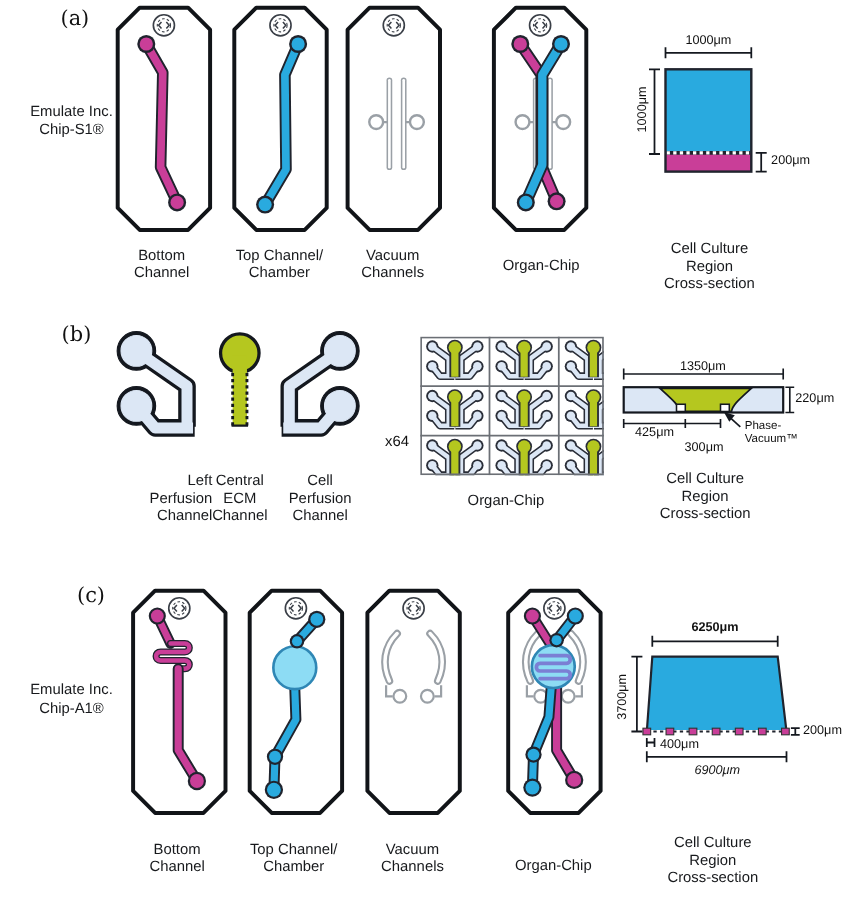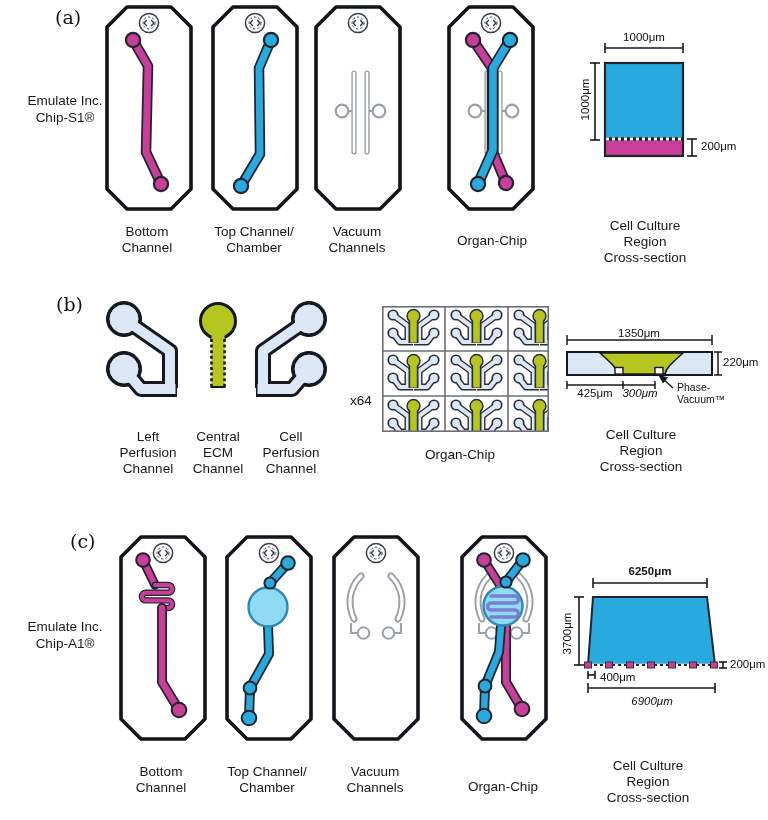--- a/index.html
+++ b/index.html
@@ -266,27 +266,27 @@
         <line x1="63" y1="56" x2="63" y2="64"></line>
       <line x1="63" y1="60" x2="95" y2="60"></line>
         <line x1="95" y1="56" x2="95" y2="64"></line>
       <line x1="113" y1="63" x2="102" y2="53"></line>
     </g>
     <path d="M 98 49.5 L 108 52.5 L 103 58.5 Z" fill="#14181f"></path>
   </svg>
   <div class="dim ctr" style="left:603px;top:327px;width:72px;">1350μm</div>
   <div class="dim" style="left:723px;top:356px;width:52px;">220μm</div>
   <div class="dim ctr" style="left:567px;top:387px;width:56px;">425μm</div>
-  <div class="dim ctr" style="left:612px;top:387px;width:56px;font-style:italic;">300μm</div>
+  <div class="dim ctr" style="left:612px;top:401px;width:56px;">300μm</div>
   <div class="pg" style="left:677px;top:381px;width:64px;">
     <span>Phase-</span>
     <span>Vacuum™</span>
   </div>
 
-  <div class="cap" style="left:103px;top:429px;width:90px;">
+  <div class="cap" style="left:103px;top:429px;width:90px;text-align:right;">
     <span>Left</span>
     <span>Perfusion</span>
     <span>Channel</span>
   </div>
   <div class="cap" style="left:173px;top:429px;width:90px;">
     <span>Central</span>
     <span>ECM</span>
     <span>Channel</span>
   </div>
   <div class="cap" style="left:245px;top:429px;width:92px;">

